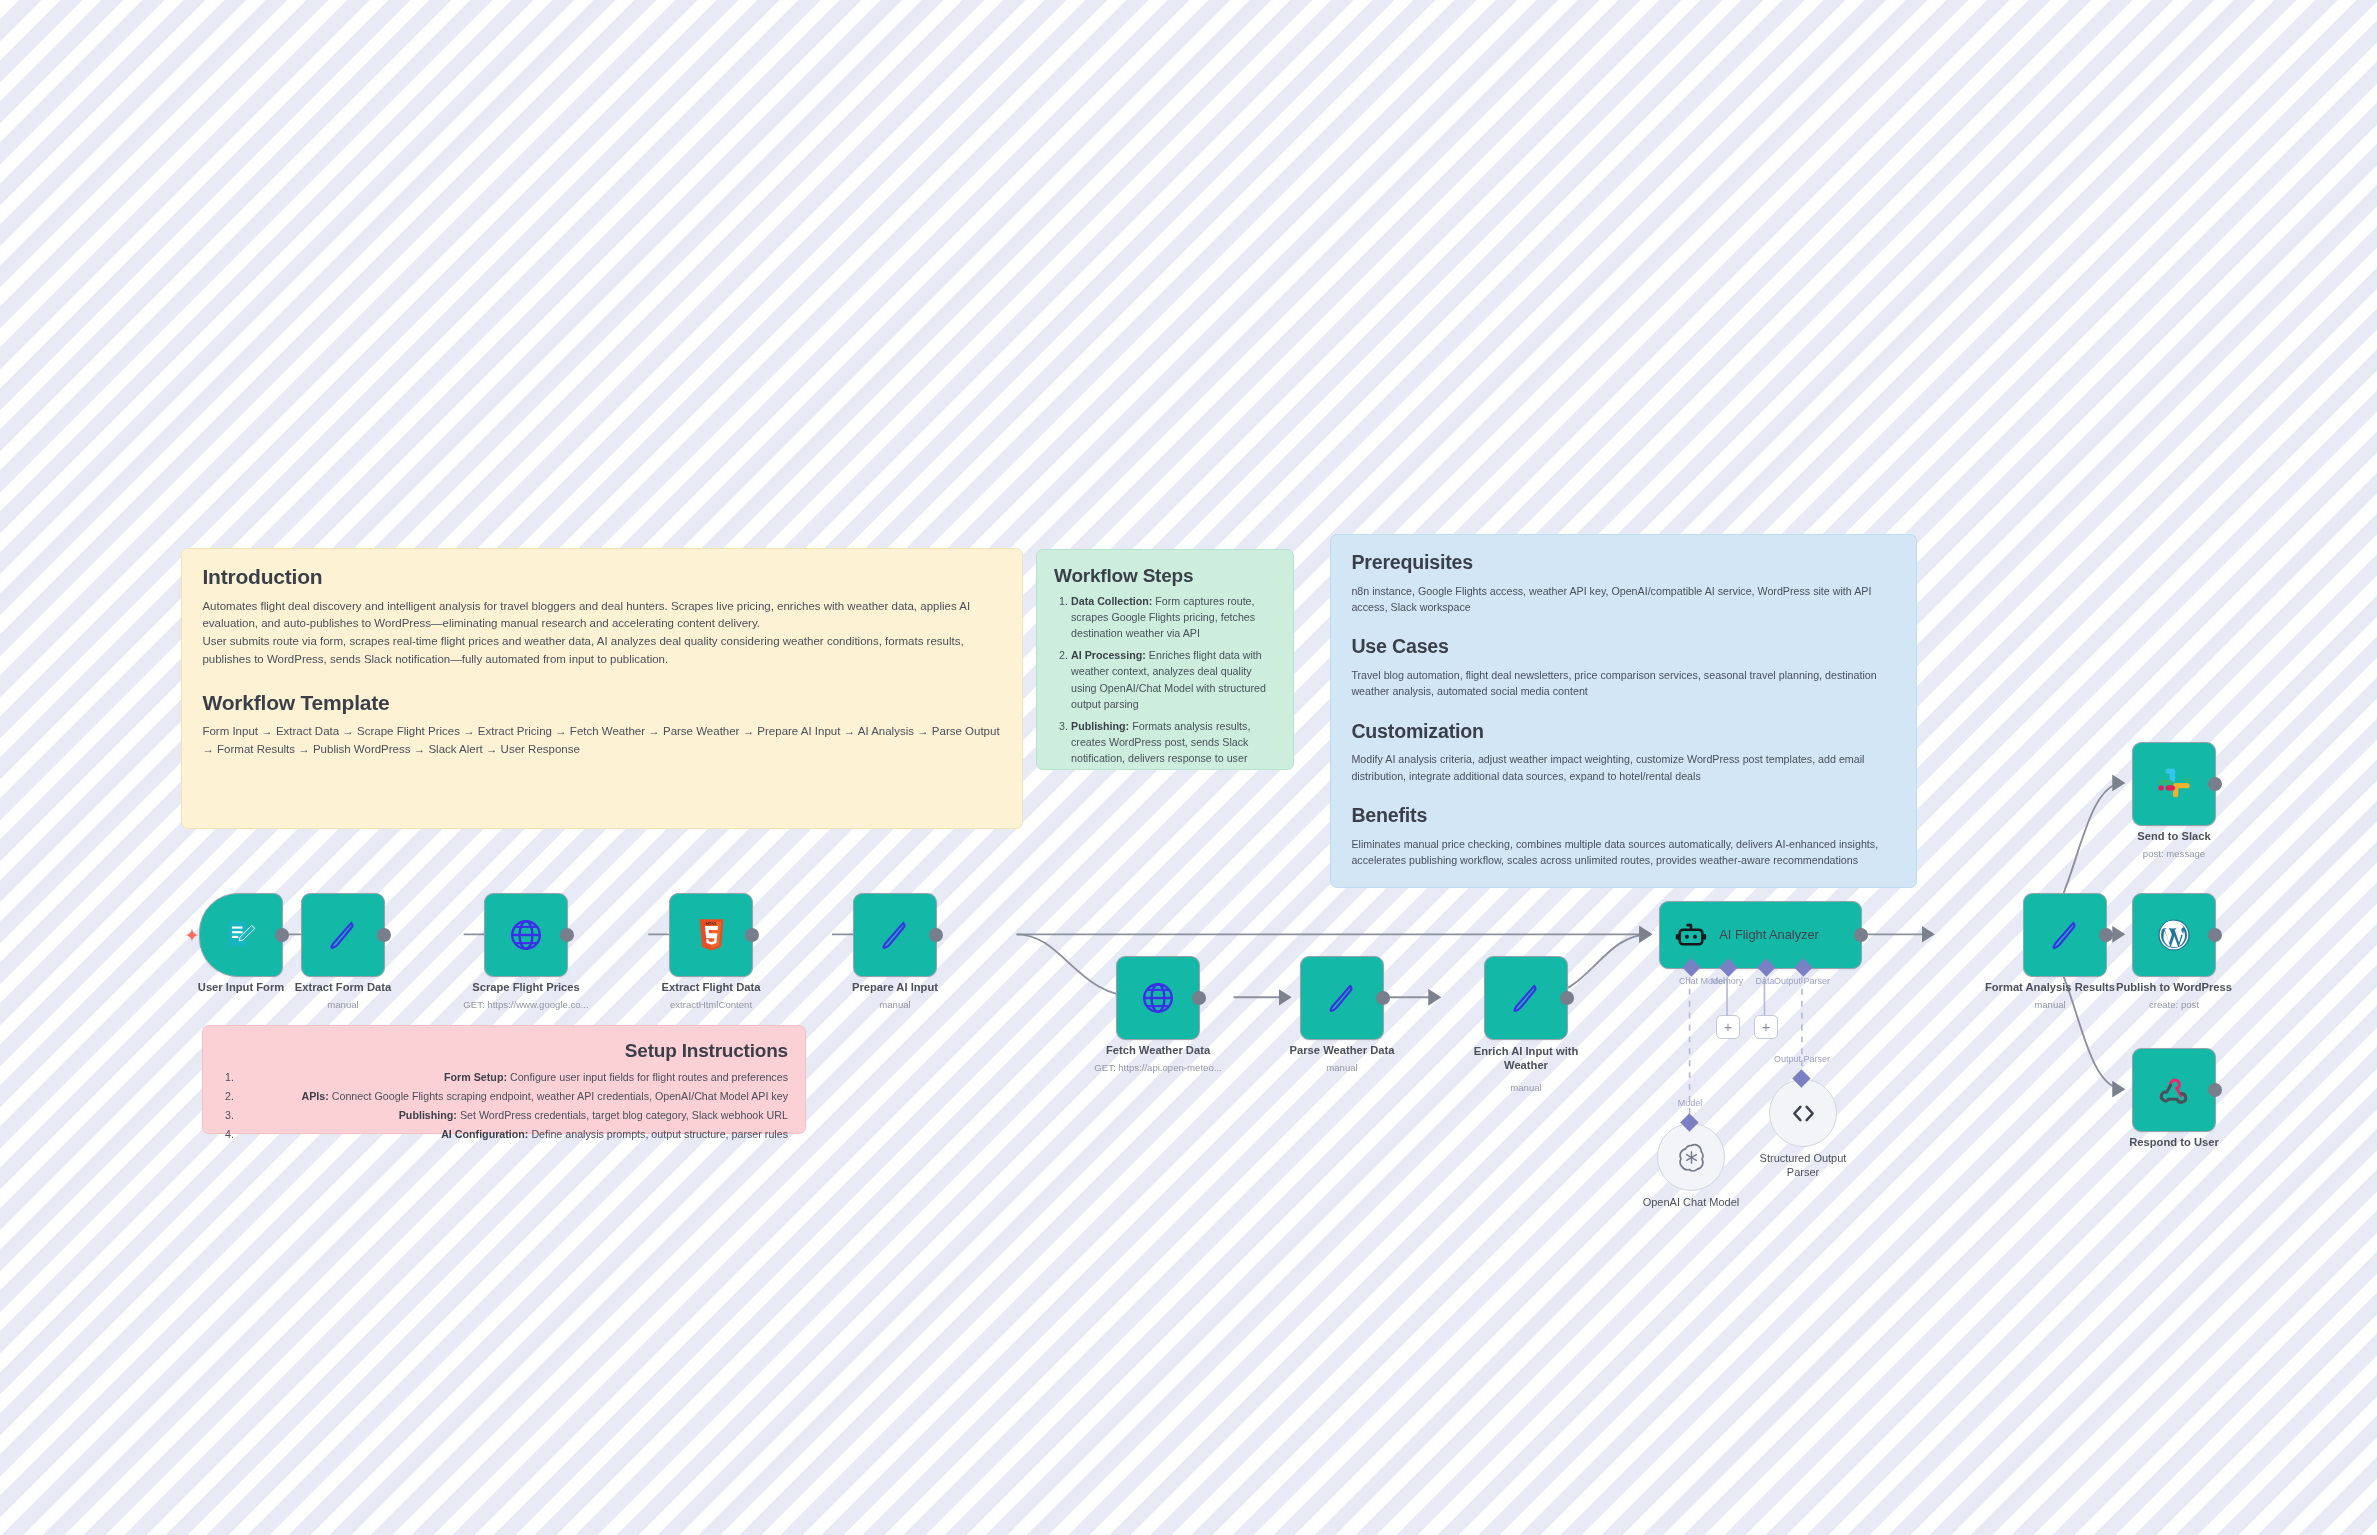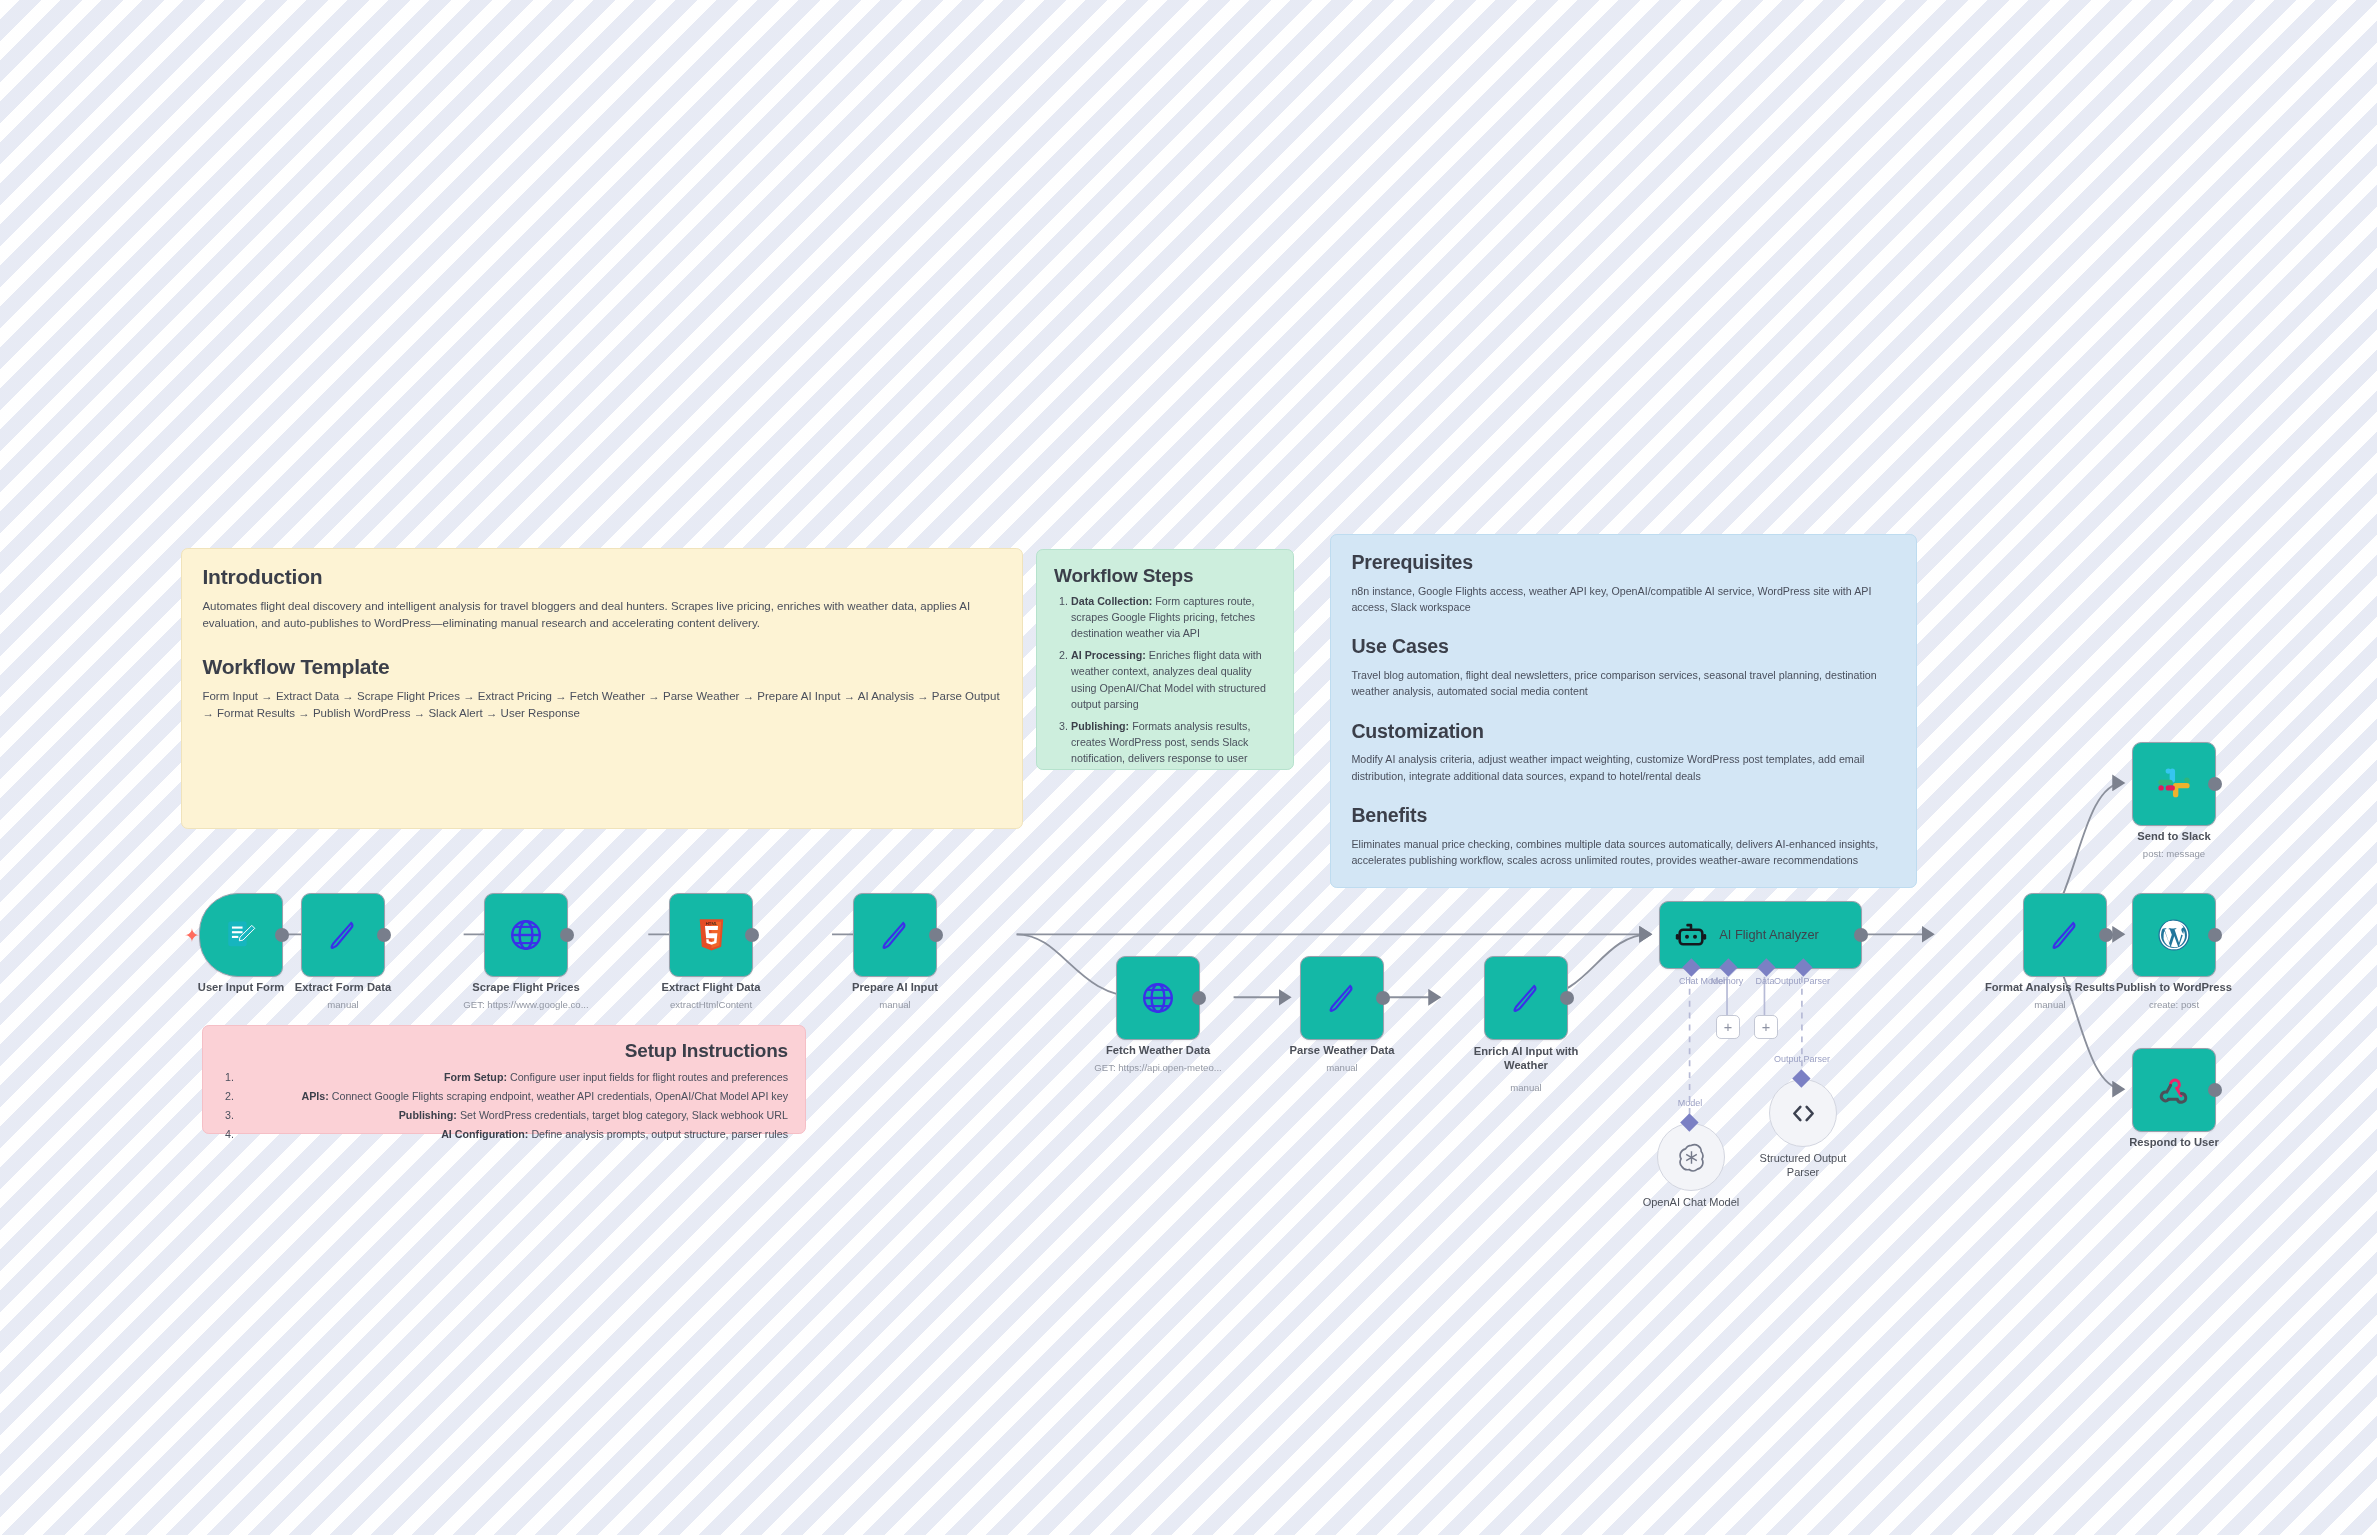--- a/index.html
+++ b/index.html
@@ -145,20 +145,21 @@
     </g>
     <g stroke="#b6bad6" stroke-width="2" fill="none">
       <path d="M2030,1148 L 2030,1198"></path>
       <path d="M2074,1148 L 2074,1198"></path>
     </g>
   </svg>
 
   <div class="note" id="note-intro">
     <h2>Introduction</h2>
     <p>Automates flight deal discovery and intelligent analysis for travel bloggers and deal hunters. Scrapes live pricing, enriches with weather data, applies AI evaluation, and auto-publishes to WordPress—eliminating manual research and accelerating content delivery.</p>
+    <p>User submits route via form, scrapes real-time flight prices and weather data, AI analyzes deal quality considering weather conditions, formats results, publishes to WordPress, sends Slack notification—fully automated from input to publication.</p>
     <h2 class="sub">Workflow Template</h2>
     <p>Form Input → Extract Data → Scrape Flight Prices → Extract Pricing → Fetch Weather → Parse Weather → Prepare AI Input → AI Analysis → Parse Output → Format Results → Publish WordPress → Slack Alert → User Response</p>
   </div>
 
   <div class="note" id="note-steps">
     <h2>Workflow Steps</h2>
     <ol>
       <li><b>Data Collection:</b><span> Form captures route, scrapes Google Flights pricing, fetches destination weather via API</span></li>
       <li><b>AI Processing:</b><span> Enriches flight data with weather context, analyzes deal quality using OpenAI/Chat Model with structured output parsing</span></li>
       <li><b>Publishing:</b><span> Formats analysis results, creates WordPress post, sends Slack notification, delivers response to user</span></li>

